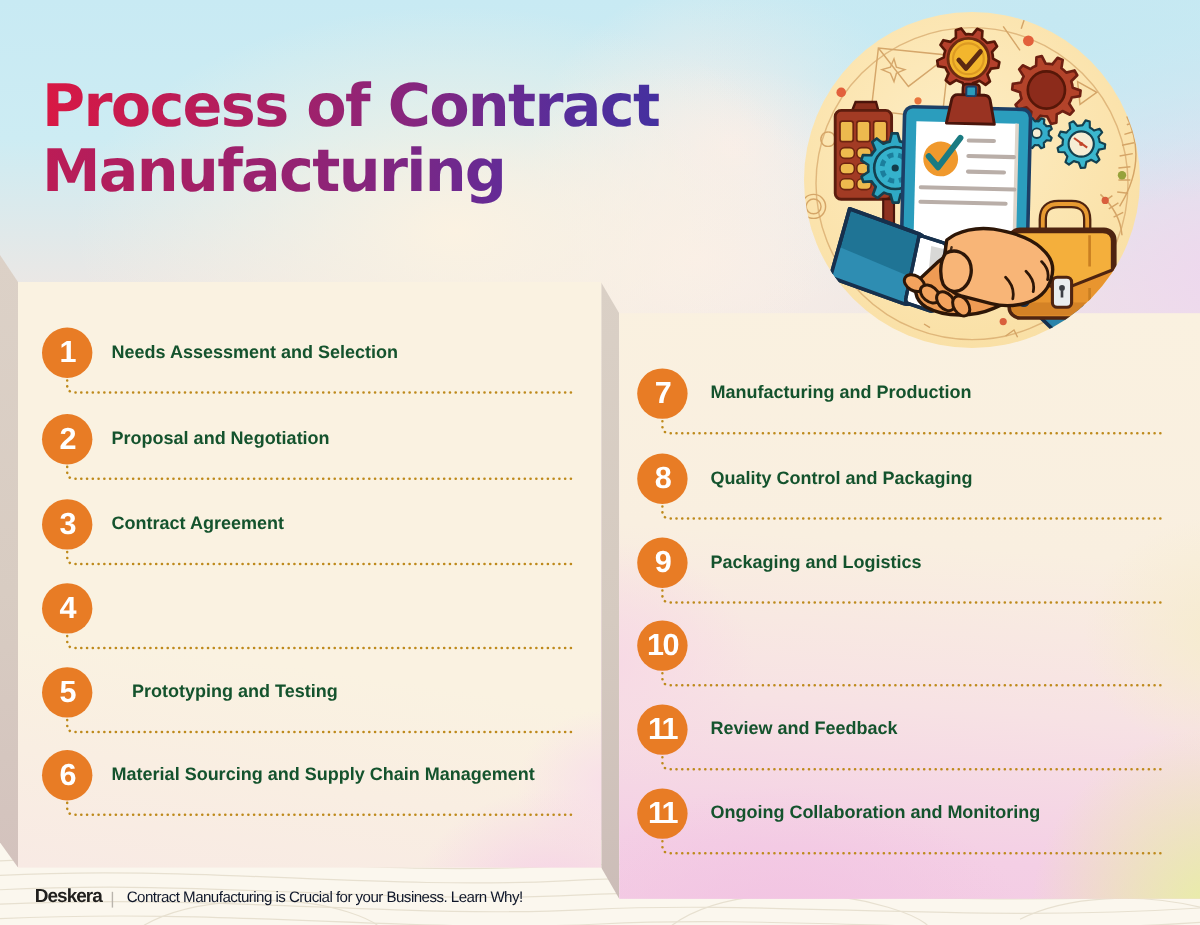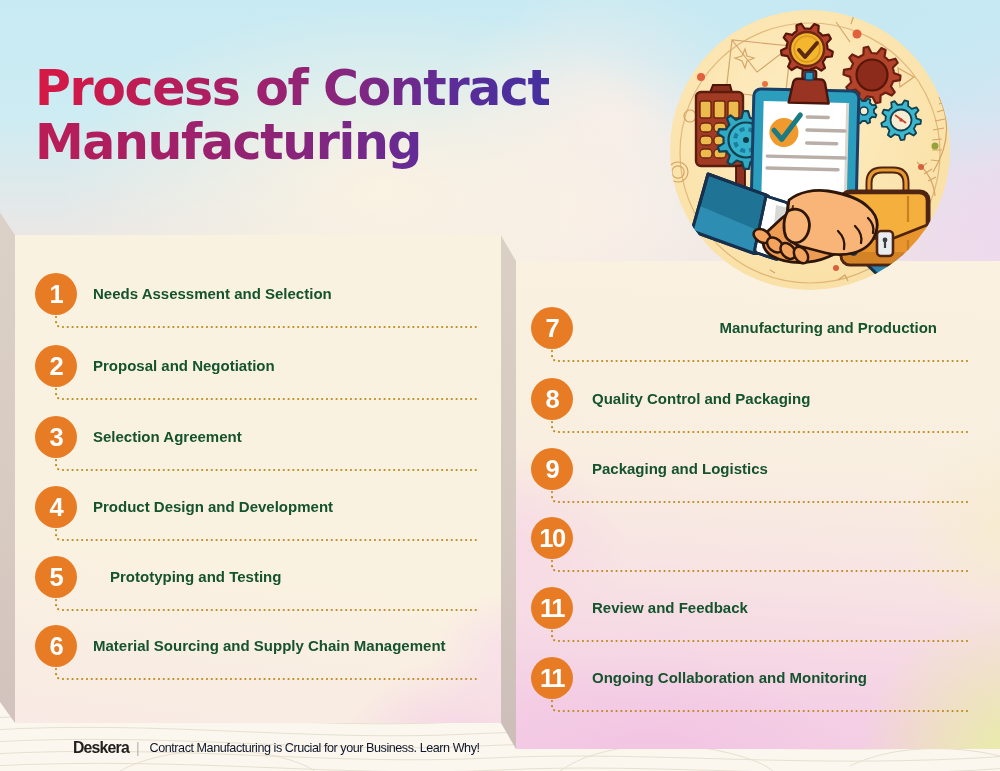--- a/index.html
+++ b/index.html
@@ -60,21 +60,21 @@
     display:flex;align-items:center;justify-content:center;
     color:#fff;font-weight:bold;font-size:25.5px;letter-spacing:-1.4px;
     font-family:"Liberation Sans",sans-serif;}
   .step-label{position:absolute;transform:translateY(-50%);
     font-weight:bold;font-size:15px;line-height:26px;color:#14532d;
     font-family:Liberation Sans, sans-serif;letter-spacing:0px;}
   .step-connector{position:absolute;overflow:visible;}
 
   
   .footer{position:absolute;left:29px;top:748px;transform:translateY(-50%);
-    display:flex;align-items:center;white-space:nowrap;margin-left:44px;}
+    display:flex;align-items:center;white-space:nowrap;}
   .footer-brand{font-family:"Liberation Sans",sans-serif;font-weight:bold;font-size:15.8px;color:#21201E;letter-spacing:-0.8px;}
   .footer-divider{color:#B9B4AC;font-size:14px;margin:0 10px 0 7px;font-weight:400;}
   .footer-tagline{color:#0f172a;font-size:12.6px;letter-spacing:-0.45px;}
 
   
   .illus{position:absolute;left:660px;top:0px;width:305px;height:300px;}
 </style>
 </head>
 <body>
 
@@ -110,41 +110,40 @@
       <div class="step-label" style="left: 93px; top: 294px; width: 400px;">Needs Assessment and Selection</div>
       <svg class="step-connector" width="424" height="16" style="left: 54px; top: 316px;">
         <path d="M2,1 V5 Q2,11 8,11 H422" fill="none" stroke="#BE8A1C" stroke-width="2.1" stroke-linecap="round" stroke-dasharray="0.1 4.7"></path>
       </svg>
       <div class="step-circle" style="left: 35px; top: 345px;">2</div>
       <div class="step-label" style="left: 93px; top: 366px; width: 400px;">Proposal and Negotiation</div>
       <svg class="step-connector" width="424" height="16" style="left: 54px; top: 388px;">
         <path d="M2,1 V5 Q2,11 8,11 H422" fill="none" stroke="#BE8A1C" stroke-width="2.1" stroke-linecap="round" stroke-dasharray="0.1 4.7"></path>
       </svg>
       <div class="step-circle" style="left: 35px; top: 416px;">3</div>
-      <div class="step-label" style="left: 93px; top: 437px; width: 400px;">Selection Agreement</div>
+      <div class="step-label" style="left: 93px; top: 437px; width: 400px;">Contract Agreement</div>
       <svg class="step-connector" width="424" height="16" style="left: 54px; top: 459px;">
         <path d="M2,1 V5 Q2,11 8,11 H422" fill="none" stroke="#BE8A1C" stroke-width="2.1" stroke-linecap="round" stroke-dasharray="0.1 4.7"></path>
       </svg>
       <div class="step-circle" style="left: 35px; top: 486px;">4</div>
-      <div class="step-label" style="left: 93px; top: 507px; width: 400px;">Product Design and Development</div>
       <svg class="step-connector" width="424" height="16" style="left: 54px; top: 529px;">
         <path d="M2,1 V5 Q2,11 8,11 H422" fill="none" stroke="#BE8A1C" stroke-width="2.1" stroke-linecap="round" stroke-dasharray="0.1 4.7"></path>
       </svg>
       <div class="step-circle" style="left: 35px; top: 556px;">5</div>
       <div class="step-label" style="left: 110px; top: 577px; width: 400px;">Prototyping and Testing</div>
       <svg class="step-connector" width="424" height="16" style="left: 54px; top: 599px;">
         <path d="M2,1 V5 Q2,11 8,11 H422" fill="none" stroke="#BE8A1C" stroke-width="2.1" stroke-linecap="round" stroke-dasharray="0.1 4.7"></path>
       </svg>
       <div class="step-circle" style="left: 35px; top: 625px;">6</div>
       <div class="step-label" style="left: 93px; top: 646px; width: 400px;">Material Sourcing and Supply Chain Management</div>
       <svg class="step-connector" width="424" height="16" style="left: 54px; top: 668px;">
         <path d="M2,1 V5 Q2,11 8,11 H422" fill="none" stroke="#BE8A1C" stroke-width="2.1" stroke-linecap="round" stroke-dasharray="0.1 4.7"></path>
       </svg>
       <div class="step-circle" style="left: 531px; top: 307px;">7</div>
-      <div class="step-label" style="left: 592px; top: 328px; width: 345px; text-align: right;">Manufacturing and Production</div>
+      <div class="step-label" style="left: 592px; top: 328px; width: 345px;">Manufacturing and Production</div>
       <svg class="step-connector" width="422" height="16" style="left: 550px; top: 350px;">
         <path d="M2,1 V5 Q2,11 8,11 H420" fill="none" stroke="#BE8A1C" stroke-width="2.1" stroke-linecap="round" stroke-dasharray="0.1 4.7"></path>
       </svg>
       <div class="step-circle" style="left: 531px; top: 378px;">8</div>
       <div class="step-label" style="left: 592px; top: 399px; width: 345px;">Quality Control and Packaging</div>
       <svg class="step-connector" width="422" height="16" style="left: 550px; top: 421px;">
         <path d="M2,1 V5 Q2,11 8,11 H420" fill="none" stroke="#BE8A1C" stroke-width="2.1" stroke-linecap="round" stroke-dasharray="0.1 4.7"></path>
       </svg>
       <div class="step-circle" style="left: 531px; top: 448px;">9</div>
       <div class="step-label" style="left: 592px; top: 469px; width: 345px;">Packaging and Logistics</div>

